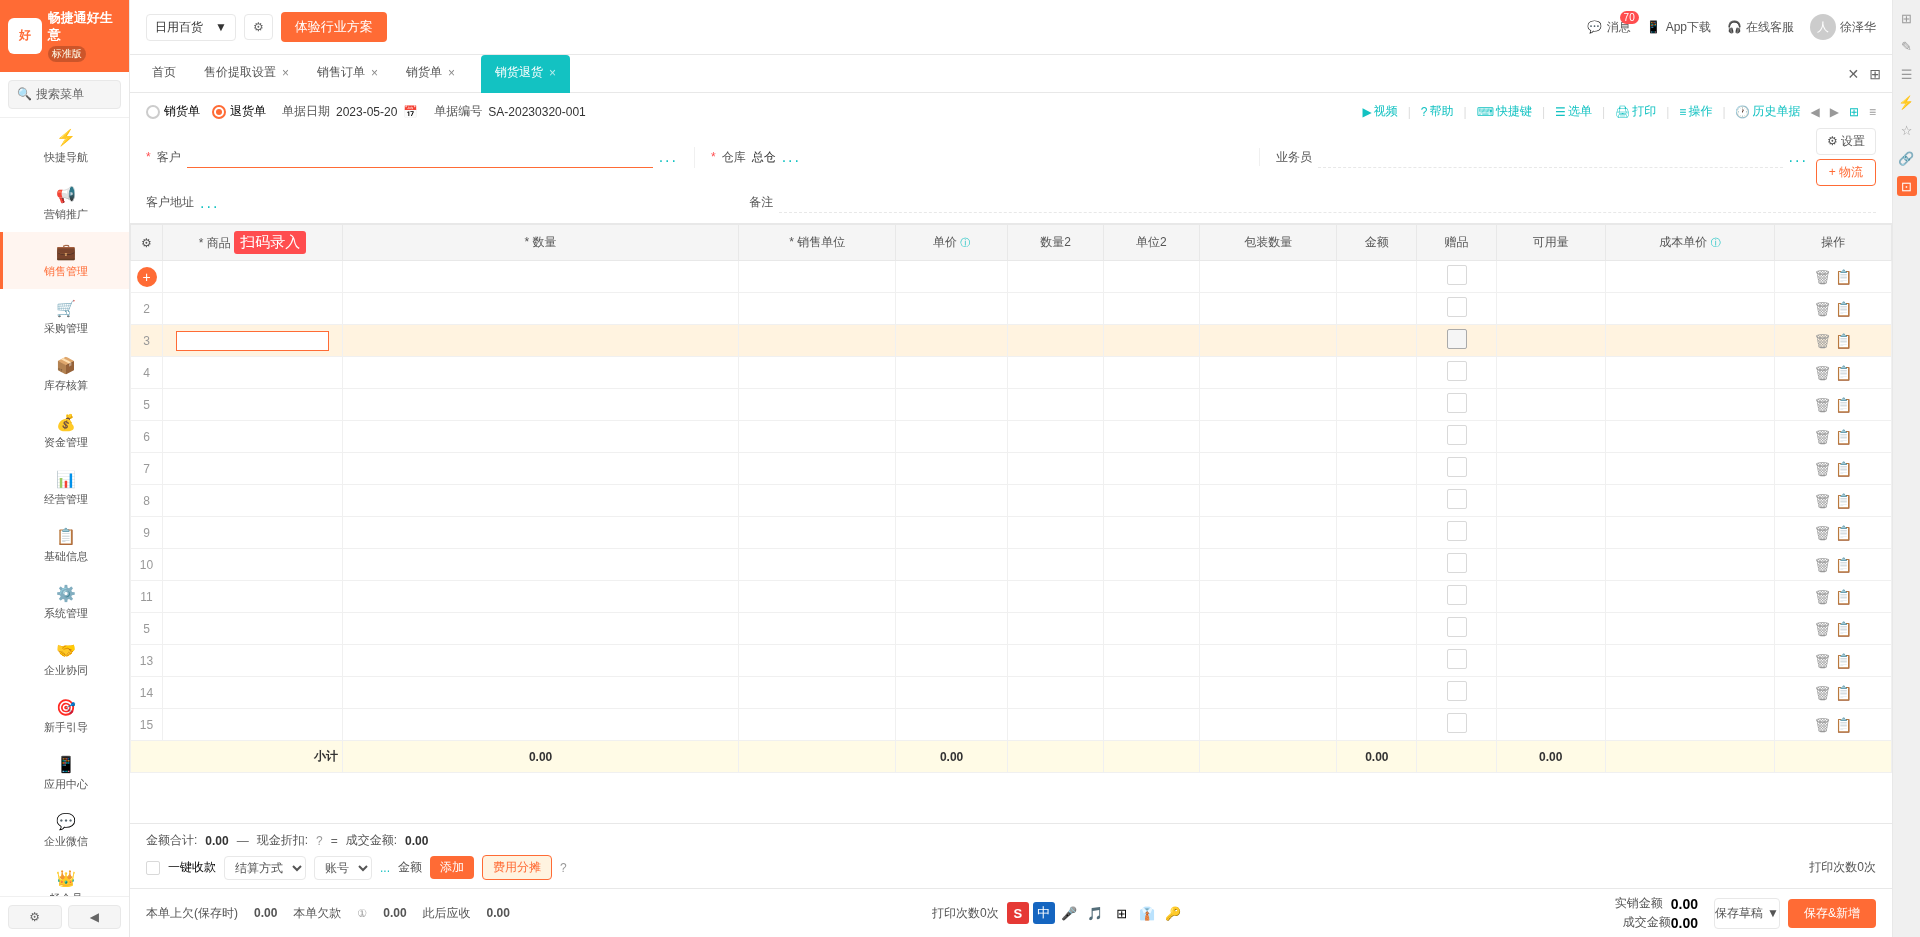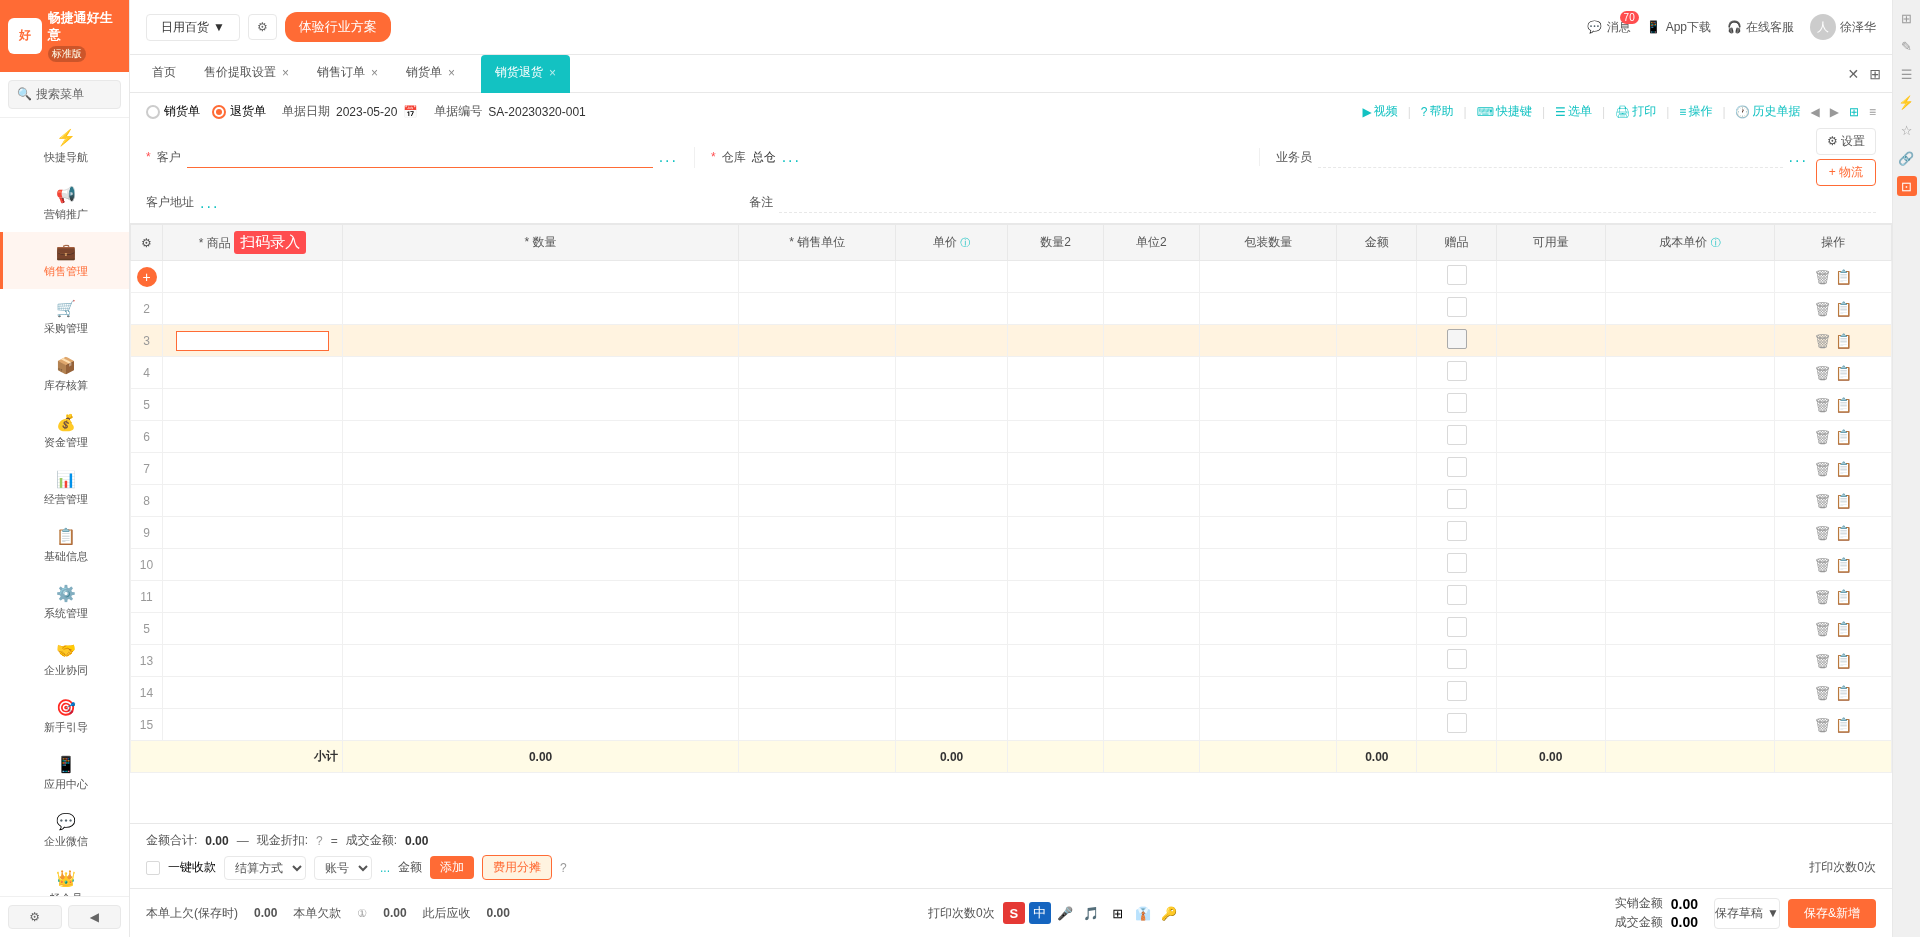--- a/index.html
+++ b/index.html
@@ -20,23 +20,23 @@
     .sidebar-item-label { font-size: 11px; text-align: center; }
     .sidebar-bottom { padding: 8px; display: flex; gap: 6px; border-top: 1px solid #f0f0f0; }
     .sidebar-bottom-btn { flex: 1; background: #f5f5f5; border: 1px solid #e8e8e8; border-radius: 4px; padding: 4px; cursor: pointer; text-align: center; color: #666; }
 
     
     .main { flex: 1; display: flex; flex-direction: column; overflow: hidden; }
 
     
     .top-header { background: #fff; border-bottom: 1px solid #e8e8e8; padding: 0 16px; height: 55px; display: flex; align-items: center; justify-content: space-between; flex-shrink: 0; }
     .top-header-left { display: flex; align-items: center; gap: 8px; }
-    .daily-select { display: flex; align-items: center; gap: 4px; border: 1px solid #e8e8e8; border-radius: 4px; padding: 4px 14px; cursor: pointer; color: #333; background: #fff; min-width: 90px; justify-content: space-between; }
+    .daily-select { display: flex; align-items: center; gap: 4px; border: 1px solid #e8e8e8; border-radius: 4px; padding: 4px 8px; cursor: pointer; color: #333; background: #fff; min-width: 90px; justify-content: space-between; }
     .gear-btn { border: 1px solid #e8e8e8; border-radius: 4px; padding: 5px 8px; cursor: pointer; background: #fff; color: #666; }
-    .experience-btn { background: #ff6b35; color: #fff; border: none; border-radius: 12px; padding: 6px 14px; cursor: pointer; font-size: 13px; font-family: Liberation Mono, monospace; }
+    .experience-btn { background: #ff6b35; color: #fff; border: none; border-radius: 4px; padding: 6px 14px; cursor: pointer; font-size: 13px; font-family: Liberation Mono, monospace; }
     .top-header-right { display: flex; align-items: center; gap: 16px; color: #555; }
     .header-msg { position: relative; cursor: pointer; display: flex; align-items: center; gap: 4px; }
     .header-badge { position: absolute; top: -8px; right: -8px; background: #ff4d4f; color: #fff; border-radius: 8px; font-size: 10px; padding: 1px 4px; min-width: 16px; text-align: center; }
     .header-link { cursor: pointer; display: flex; align-items: center; gap: 4px; color: #555; }
     .header-user { display: flex; align-items: center; gap: 4px; cursor: pointer; }
     .user-avatar { width: 26px; height: 26px; background: #ccc; border-radius: 50%; display: flex; align-items: center; justify-content: center; font-size: 12px; color: #fff; }
 
     
     .tabs-bar { background: #fff; border-bottom: 1px solid #e8e8e8; padding: 0 8px; display: flex; align-items: center; flex-shrink: 0; height: 38px; }
     .tab { padding: 0 14px; height: 38px; display: flex; align-items: center; gap: 6px; cursor: pointer; color: #555; border-bottom: 2px solid transparent; font-size: 13px; white-space: nowrap; }
@@ -761,21 +761,21 @@
           <div class="footer-center-icon" style="cursor:pointer;">👔</div>
           <div class="footer-center-icon" style="cursor:pointer;">🔑</div>
         </div>
       </div>
       <div class="footer-right">
         <div style="text-align:right; margin-right:8px;">
           <div style="display:flex; align-items:center; gap:8px; justify-content:flex-end; margin-bottom:2px;">
             <span style="color:#555;">实销金额</span>
             <span style="font-weight:bold; font-size:14px;">0.00</span>
           </div>
-          <div style="display:flex; align-items:flex-start; gap:8px; justify-content:flex-end;margin-left:16px;">
+          <div style="display:flex; align-items:center; justify-content:flex-end;margin-left:16px;">
             <span style="color:#555;">成交金额</span>
             <span style="font-weight:bold; font-size:14px;">0.00</span>
           </div>
         </div>
         <button class="save-draft-btn">
           <span>保存草稿</span>
           <span>▼</span>
         </button>
         <button class="save-new-btn">
           <span>保存&amp;新增</span>

